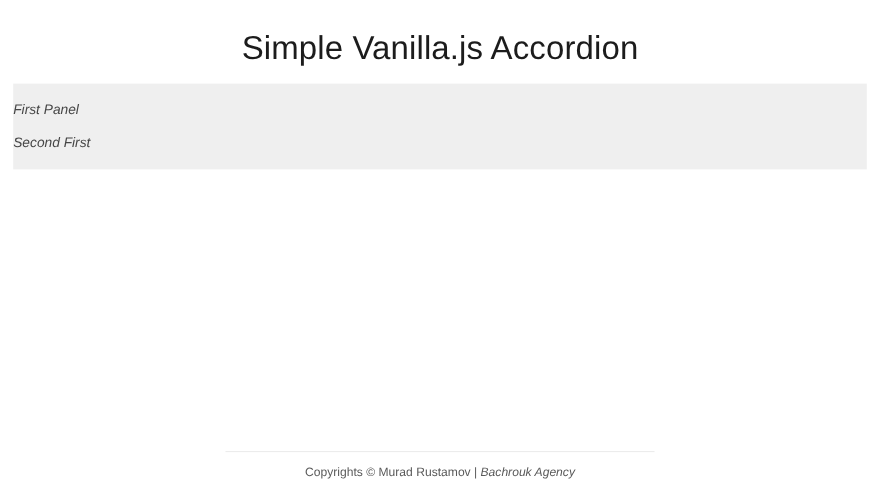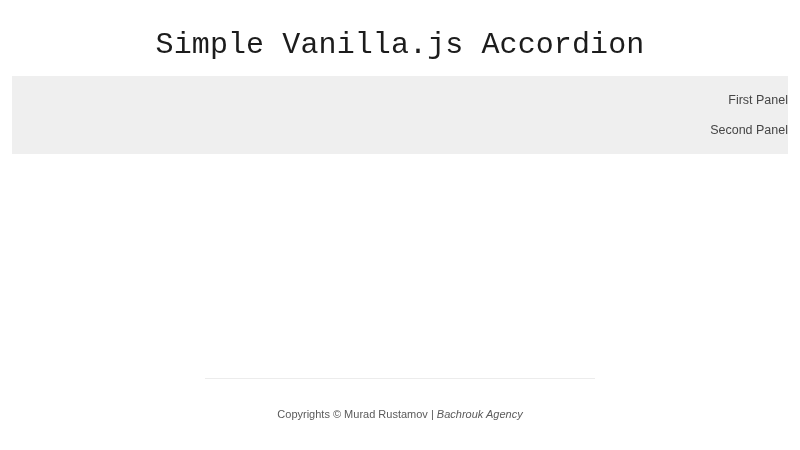--- a/index.html
+++ b/index.html
@@ -20,21 +20,21 @@
     height: 450px;
     position: relative;
     box-sizing: border-box;
   }
 
   
   .page-title {
     margin: 0;
     padding-top: 26px;
     text-align: center;
-    font-family: Liberation Mono, monospace;
+    font-family: Liberation Sans, sans-serif;
     font-size: 30px;
     font-weight: 300;
     letter-spacing: 0.1px;
     color: #1c1c1c;
     line-height: 38px;
   }
 
   
   .accordion {
     margin: 12px 12px 0 12px;
@@ -47,28 +47,29 @@
     width: 100%;
   }
 
   .accordion-header {
     display: block;
     width: 100%;
     border: 0;
     background: transparent;
     margin: 0;
     padding: 7px 0 7px 0;
-    text-align: right;
+    text-align: left;
     font-family: "Liberation Sans", sans-serif;
     font-size: 12.5px;
     font-weight: 400;
     color: #464646;
     line-height: 16px;
     cursor: pointer;
     outline: none;
+    font-style: italic;
   }
 
   
   .content-spacer {
     height: 232px;
   }
 
   
   .site-footer {
     position: absolute;
@@ -80,21 +81,21 @@
 
   .footer-divider {
     width: 390px;
     height: 1px;
     margin: 0 auto;
     background: #ececec;
     border: 0;
   }
 
   .footer-text {
-    margin: 16px;
+    margin: 0;
     padding-top: 12px;
     text-align: center;
     font-family: "Liberation Sans", sans-serif;
     font-size: 11px;
     font-weight: 400;
     color: #5a5a5a;
     line-height: 15px;
   }
 
   .footer-agency {
@@ -109,21 +110,21 @@
   <h1 class="page-title">Simple Vanilla.js Accordion</h1>
 
   <div class="accordion">
 
     <div class="accordion-item">
       <button class="accordion-header">First Panel</button>
 
     </div>
 
     <div class="accordion-item">
-      <button class="accordion-header">Second Panel</button>
+      <button class="accordion-header">Second First</button>
 
     </div>
 
 
   </div>
 
   <div class="content-spacer"></div>
 
   <div class="site-footer">
     <hr class="footer-divider">

